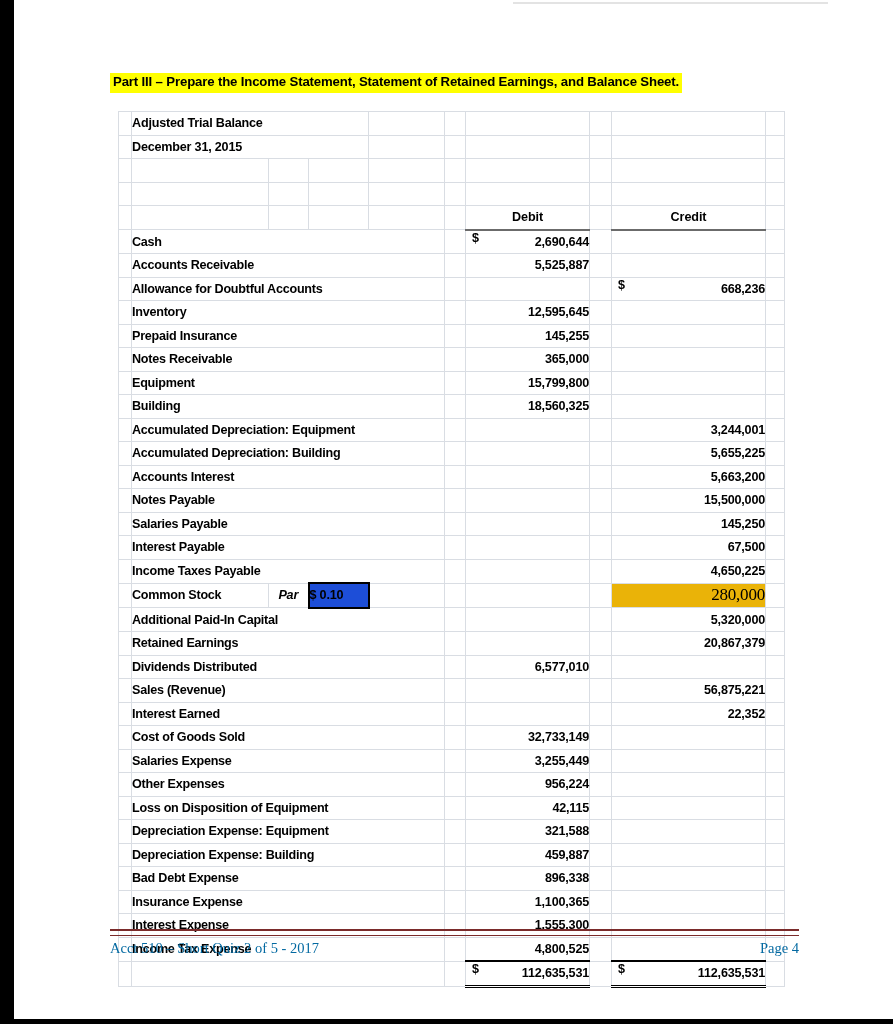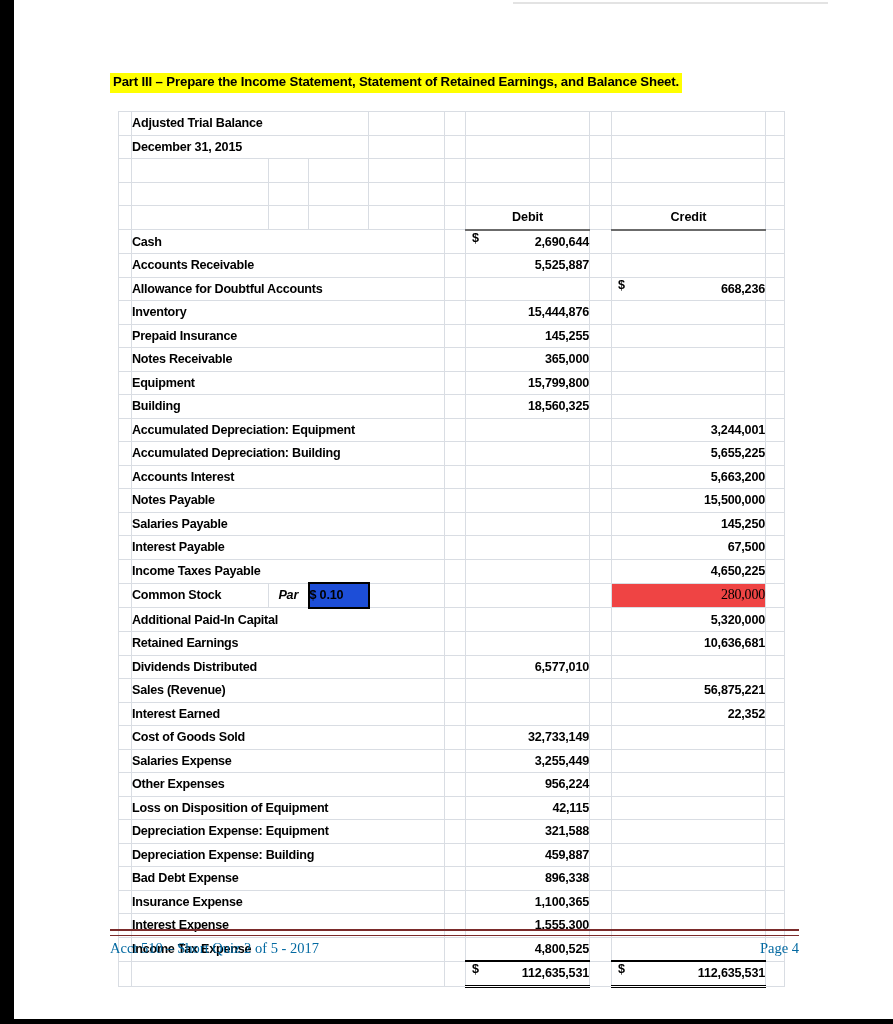--- a/index.html
+++ b/index.html
@@ -130,24 +130,24 @@
   }
   .par-value {
     background: #1d4ed8;
     border: 2px solid #000000 !important;
     font-weight: bold;
     letter-spacing: -0.2px;
   }
 
   
   .shaded {
-    background: #ef4444;
+    background: #eab308;
     font-family: "Liberation Serif", serif;
     font-weight: normal;
-    font-size: 14px;
+    font-size: 17px;
   }
 
   
   #footer-rule {
     position: absolute;
     left: 96px;
     top: 921px;
     width: 689px;
     height: 4px;
     border-top: 2px solid #7b2b2b;
@@ -271,21 +271,21 @@
           <td></td>
           <td class="amt"><span class="cur"></span><span></span></td>
           <td></td>
           <td class="amt"><span class="cur">$</span><span>668,236</span></td>
           <td></td>
         </tr>
         <tr>
           <td></td>
           <td class="label" colspan="4">Inventory</td>
           <td></td>
-          <td class="amt"><span class="cur"></span><span>15,444,876</span></td>
+          <td class="amt"><span class="cur"></span><span>12,595,645</span></td>
           <td></td>
           <td class="amt"><span class="cur"></span><span></span></td>
           <td></td>
         </tr>
         <tr>
           <td></td>
           <td class="label" colspan="4">Prepaid Insurance</td>
           <td></td>
           <td class="amt"><span class="cur"></span><span>145,255</span></td>
           <td></td>
@@ -402,21 +402,21 @@
           <td></td>
           <td class="amt"><span class="cur"></span><span>5,320,000</span></td>
           <td></td>
         </tr>
         <tr>
           <td></td>
           <td class="label" colspan="4">Retained Earnings</td>
           <td></td>
           <td class="amt"><span class="cur"></span><span></span></td>
           <td></td>
-          <td class="amt"><span class="cur"></span><span>10,636,681</span></td>
+          <td class="amt"><span class="cur"></span><span>20,867,379</span></td>
           <td></td>
         </tr>
         <tr>
           <td></td>
           <td class="label" colspan="4">Dividends Distributed</td>
           <td></td>
           <td class="amt"><span class="cur"></span><span>6,577,010</span></td>
           <td></td>
           <td class="amt"><span class="cur"></span><span></span></td>
           <td></td>

